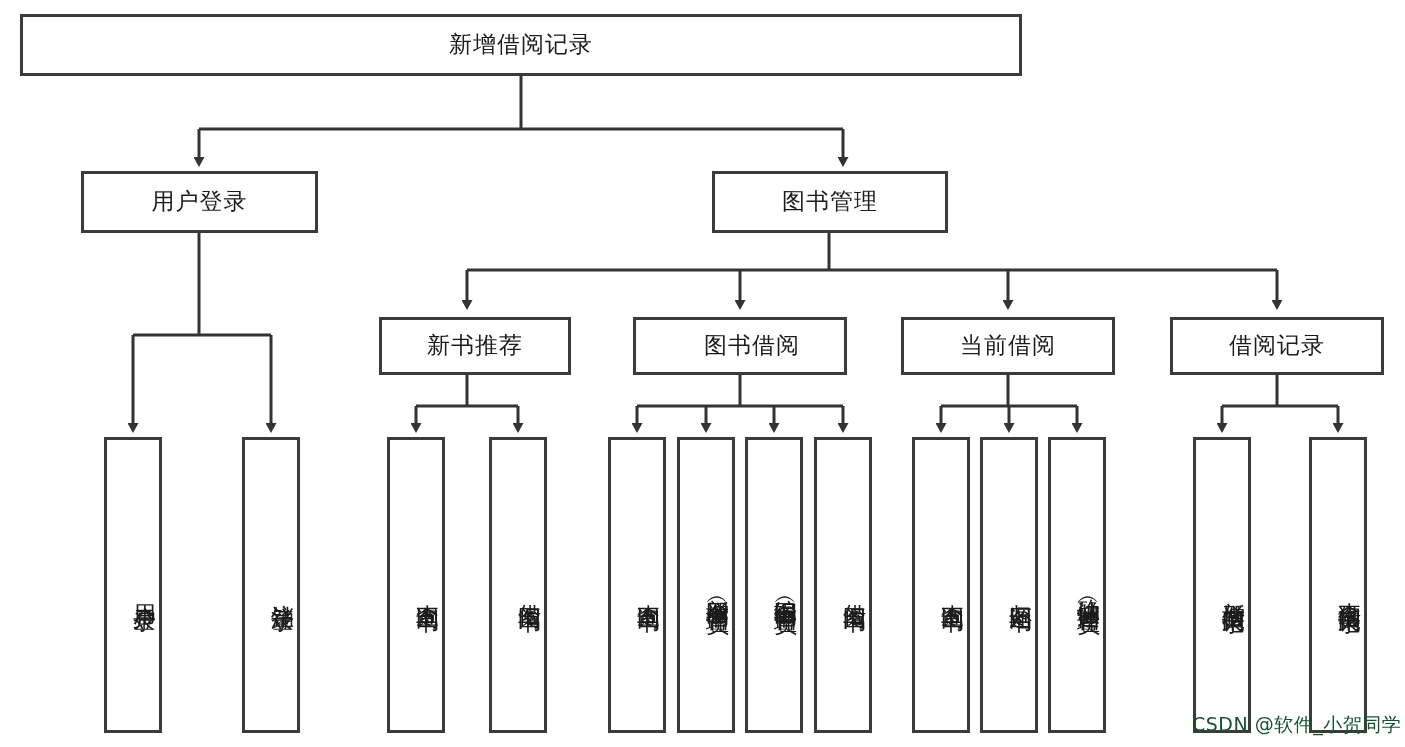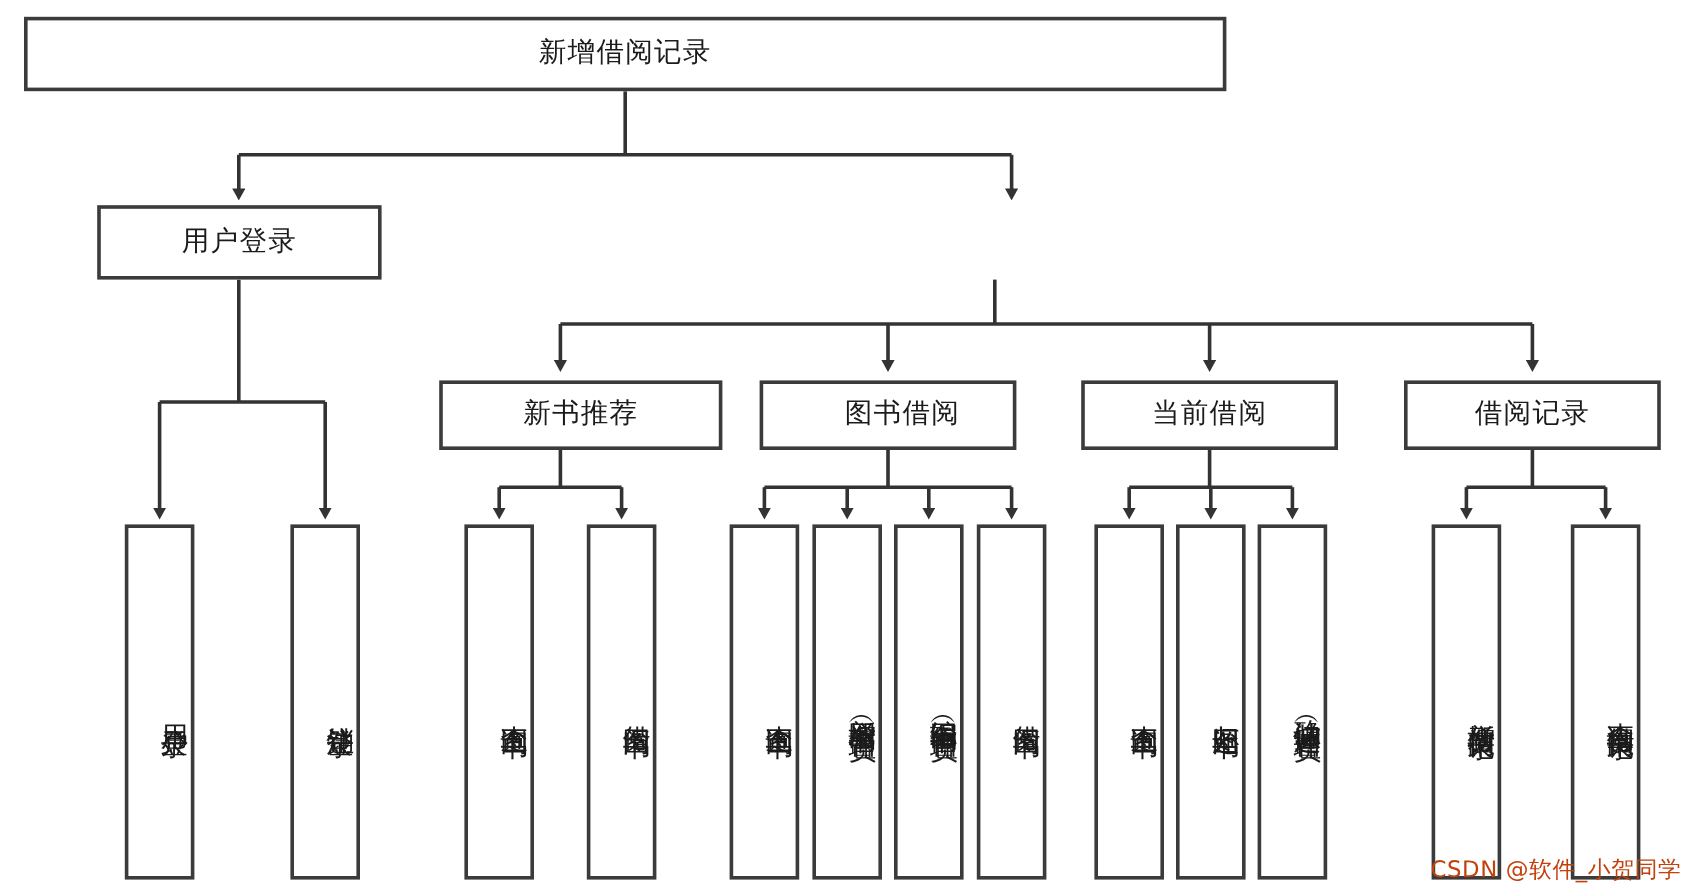--- a/index.html
+++ b/index.html
@@ -52,21 +52,21 @@
     top: 0;
     width: 1405px;
     height: 747px;
     pointer-events: none;
   }
   .watermark {
     position: absolute;
     left: 1192px;
     top: 712px;
     font-size: 19px;
-    color: #c2410c;
+    color: #14532d;
     white-space: nowrap;
     letter-spacing: 0.5px;
   }
 </style>
 </head>
 <body>
 
 <div id="canvas">
 
   <svg id="edges" viewBox="0 0 1405 747">
@@ -120,22 +120,25 @@
     </g>
   </svg>
 
   <div class="node horiz" style="left:20px; top:14px; width:1002px; height:62px;">
     <span class="label">新增借阅记录</span>
   </div>
 
   <div class="node horiz" style="left:81px; top:171px; width:237px; height:62px;">
     <span class="label">用户登录</span>
   </div>
+  <div class="node horiz" style="left:712px; top:171px; width:236px; height:62px;">
+    <span class="label">图书管理</span>
+  </div>
 
-  <div class="node horiz" style="left:366px; top:317px; width:236px; height:58px;">
+  <div class="node horiz" style="left:379px; top:317px; width:192px; height:58px;">
     <span class="label">新书推荐</span>
   </div>
   <div class="node horiz" style="left:633px; top:317px; width:214px; height:58px;padding-left:24px;">
     <span class="label">图书借阅</span>
   </div>
   <div class="node horiz" style="left:1170px; top:317px; width:214px; height:58px;">
     <span class="label">借阅记录</span>
   </div>
   <div class="node horiz" style="left:901px; top:317px; width:214px; height:58px;">
     <span class="label">当前借阅</span>

